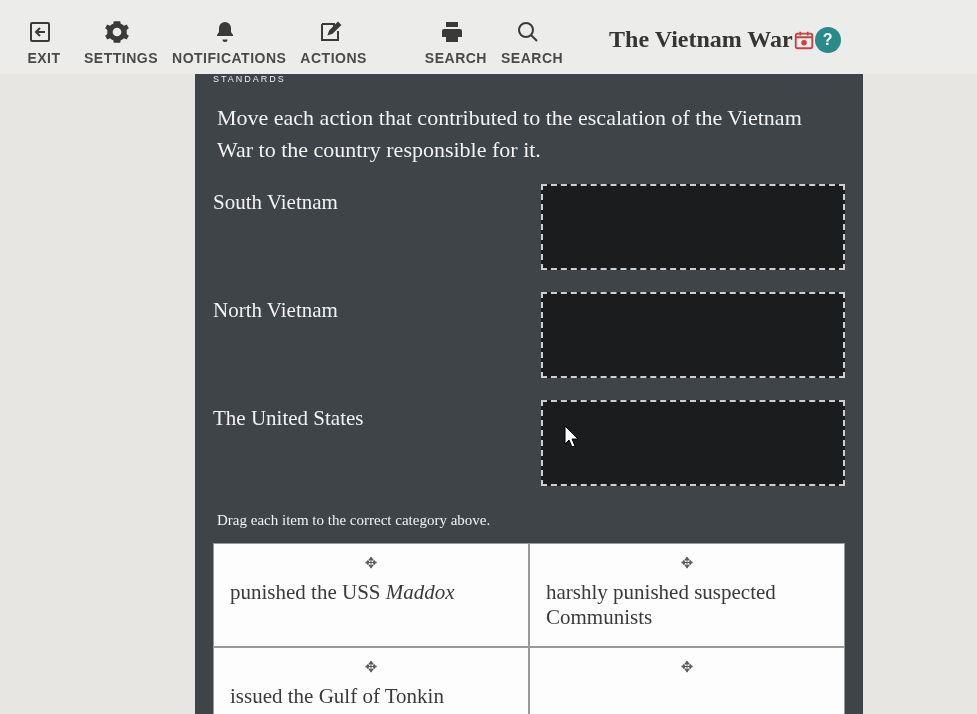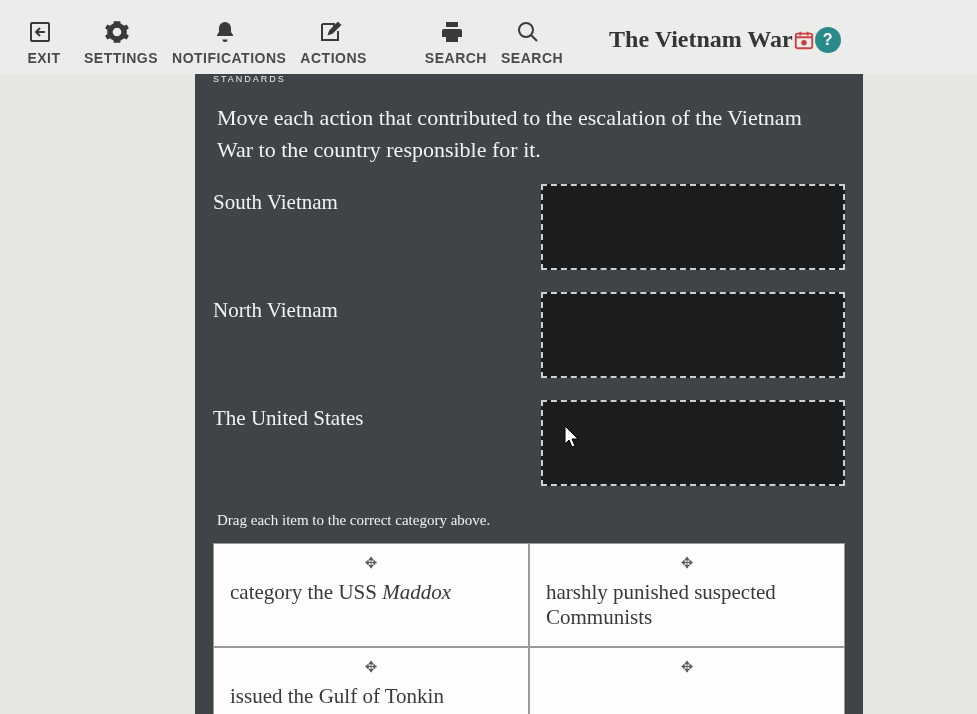--- a/index.html
+++ b/index.html
@@ -241,21 +241,21 @@
             </svg>
         </span>
       </div>
     </div>
 
     <div class="sub-instruction">Drag each item to the correct category above.</div>
 
     <div class="items-grid">
       <div class="drag-item">
         <div class="drag-handle">✥</div>
-        <span>category the USS </span><span class="italic">Maddox</span>
+        <span>punished the USS </span><span class="italic">Maddox</span>
       </div>
       <div class="drag-item">
         <div class="drag-handle">✥</div>
         <span>harshly punished suspected Communists</span>
       </div>
       <div class="drag-item">
         <div class="drag-handle">✥</div>
         <span>issued the Gulf of Tonkin</span>
       </div>
       <div class="drag-item">

